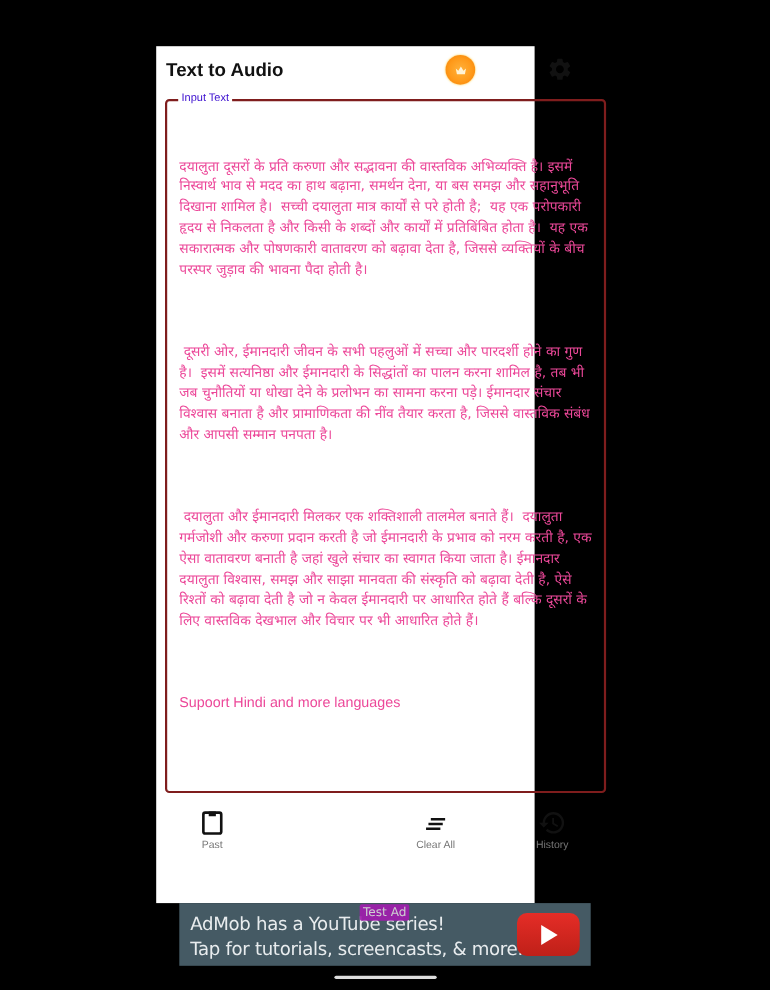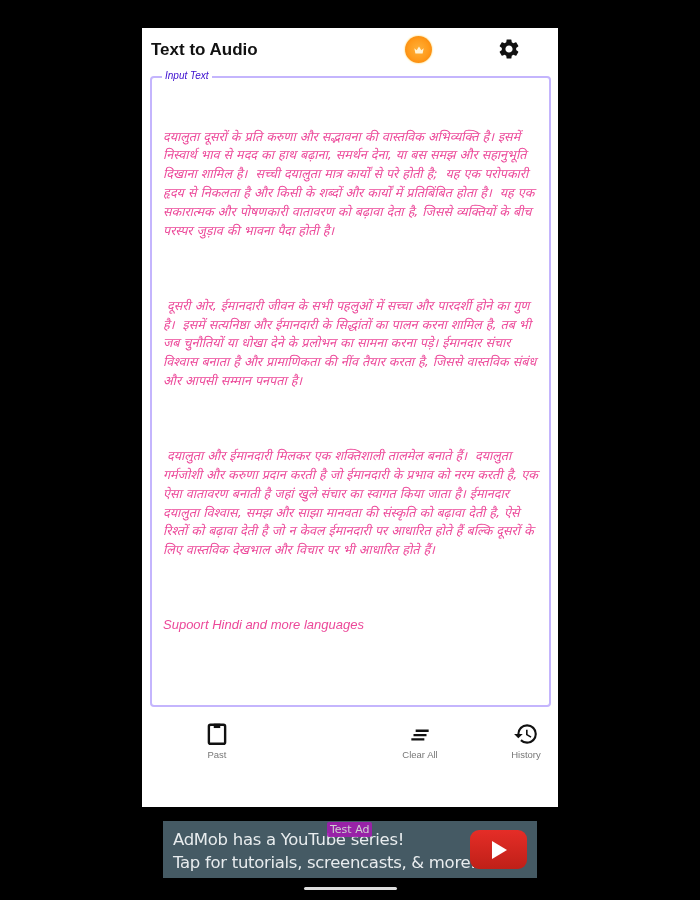--- a/index.html
+++ b/index.html
@@ -3,54 +3,54 @@
 <meta charset="utf-8">
 <style>
   * { box-sizing: border-box; margin: 0; padding: 0; }
   html, body { width: 700px; height: 900px; background: #000; overflow: hidden; }
   body { font-family: "Liberation Sans", "DejaVu Sans", sans-serif; position: relative; }
   .phone {
     position: absolute; left: 142px; top: 0; width: 416px; height: 900px; background: #000;
   }
   .status-bar { position: absolute; left: 0; top: 0; width: 416px; height: 42px; background: #000; }
   .app {
-    position: absolute; left: 0; top: 28px; width: 416px; height: 779px; background: #fff;
+    position: absolute; left: 0; top: 42px; width: 344px; height: 779px; background: #fff;
   }
   .app-bar { position: absolute; left: 0; top: 0; width: 416px; height: 44px; }
   .app-title {
     position: absolute; left: 9px; top: 12px; font-size: 17px; font-weight: bold; color: #111;
     font-family: "Liberation Sans", sans-serif;
   }
   .premium-btn {
     position: absolute; left: 263px; top: 8px; width: 27px; height: 27px; border-radius: 50%;
     background: radial-gradient(circle at 50% 50%, #ffb13a 0%, #ff9a1a 55%, #f57c00 100%);
     box-shadow: 0 0 2px #ffcc33;
     display: flex; align-items: center; justify-content: center;
   }
   .premium-btn svg { width: 14px; height: 14px; }
   .settings-btn { position: absolute; left: 355px; top: 9px; width: 24px; height: 24px; }
   .settings-btn svg { width: 24px; height: 24px; }
 
   .input-box {
     position: absolute; left: 8px; top: 48px; width: 401px; height: 631px;
-    border: 2px solid #c4b5fd; border-radius: 4px; font-style: italic;
+    border: 2px solid #7f1d1d; border-radius: 4px;
   }
   .input-label {
     position: absolute; left: 10px; top: -8px; background: #fff; padding: 0 3px;
     font-size: 10px; color: #3a0ccf; font-family: "Liberation Sans", sans-serif;
   }
   .input-text {
     position: absolute; left: 11px; top: 12px; width: 378px;
     font-family: "DejaVu Sans", "Liberation Sans", sans-serif;
     font-size: 12.6px; line-height: 18.8px; color: #ec4899; white-space: pre-wrap;
   }
   .input-text .para { display: block; margin-bottom: 18.8px; }
   .input-text .latin { font-family: "Liberation Sans", sans-serif; font-size: 13px; }
 
-  .tool-row { position: absolute; left: 0; top: 688px; width: 416px; height: 50px; margin-left: 24px; }
+  .tool-row { position: absolute; left: 0; top: 688px; width: 416px; height: 50px; }
   .tool {
     position: absolute; top: 0; width: 80px; height: 50px; text-align: center;
   }
   .tool .ic { width: 26px; height: 26px; margin: 5px auto 0; display: block; }
   .tool .lbl {
     display: block; font-size: 9.5px; color: #777; margin-top: 2px;
     font-family: "Liberation Sans", sans-serif;
   }
   .export-bar {
     position: absolute; left: 0; top: 738px; width: 416px; height: 41px; background: #3600b5;

